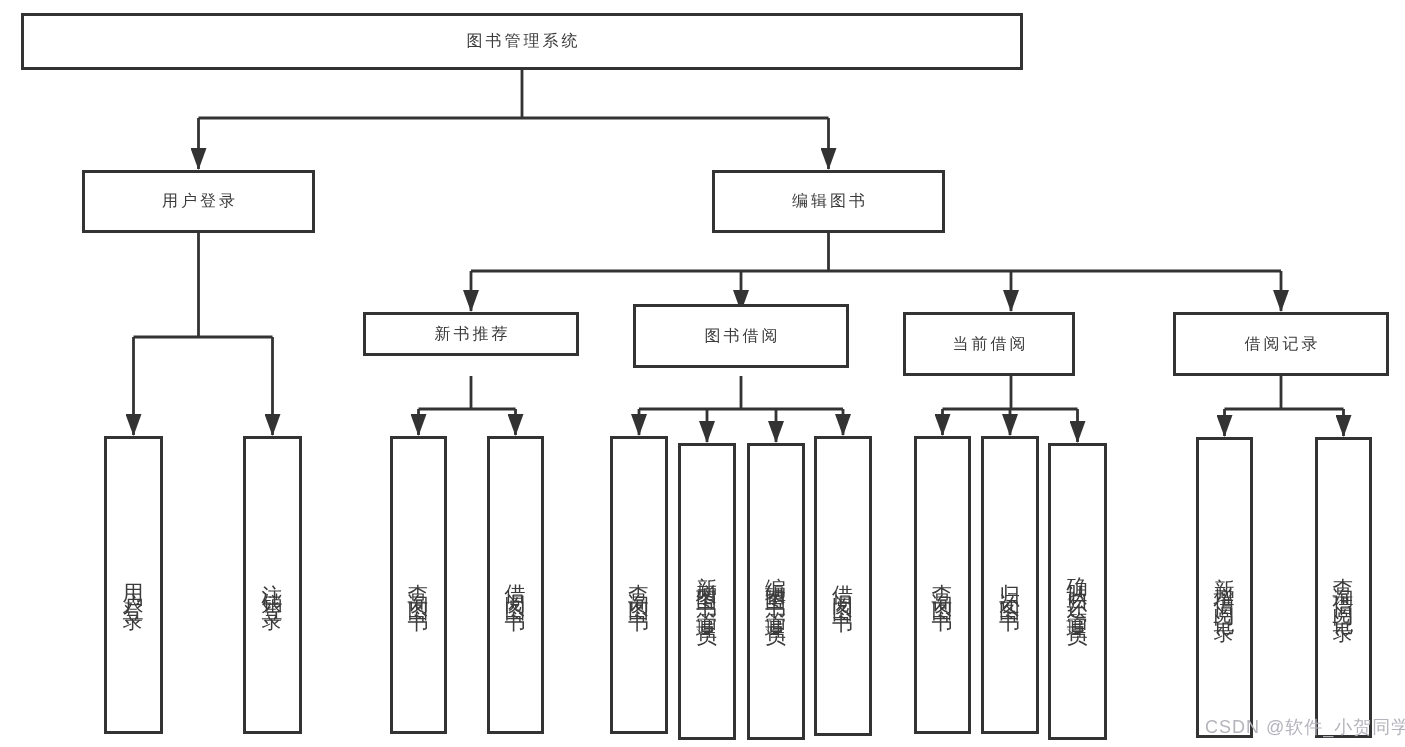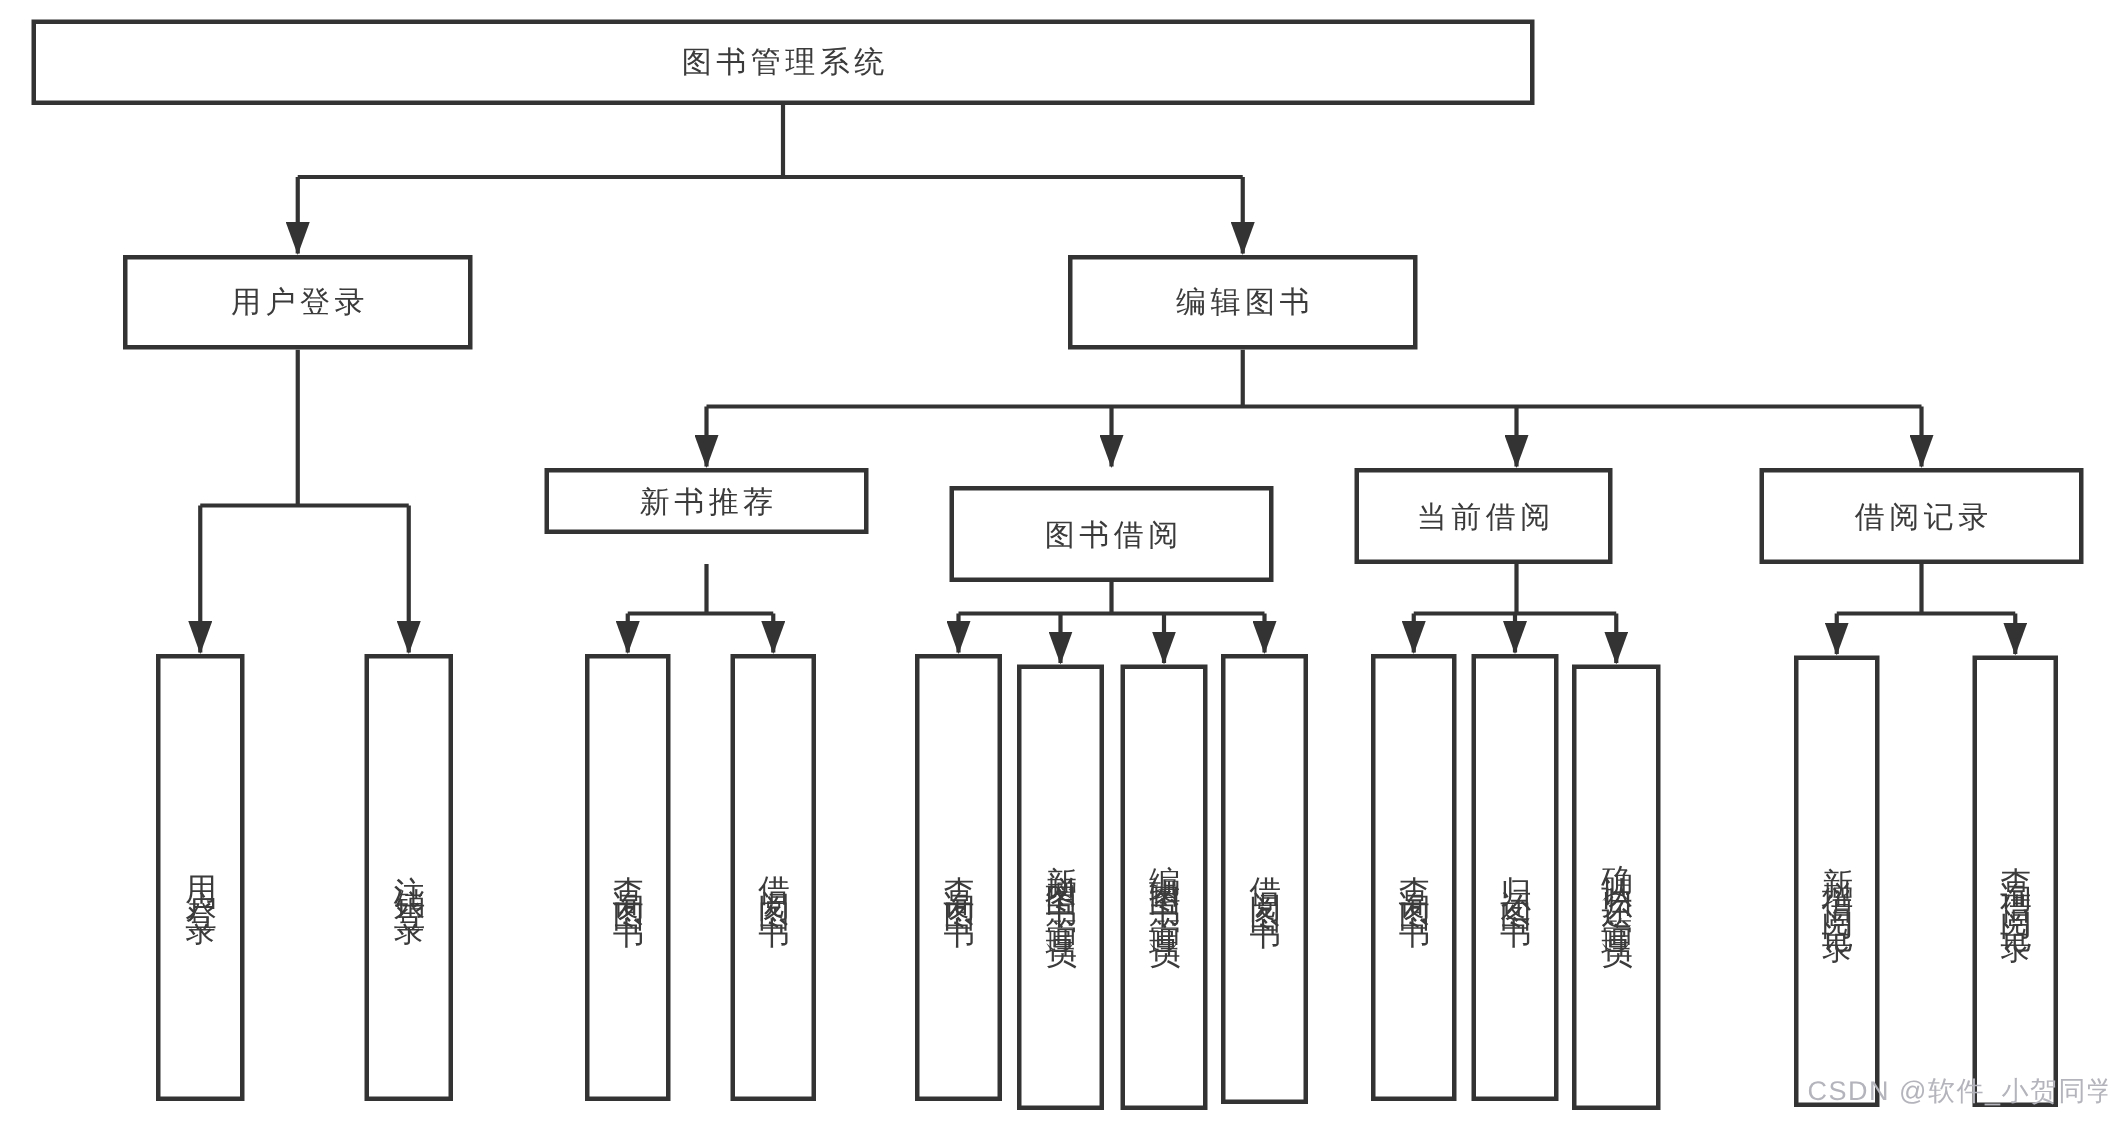--- a/index.html
+++ b/index.html
@@ -30,21 +30,21 @@
   .node {
     position: absolute;
     box-sizing: border-box;
     border: 3px solid var(--line);
     background: var(--background);
     display: flex;
     align-items: center;
     justify-content: center;
     color: var(--text);
   }
-  .h-node { font-size: 20px; letter-spacing: 3px; }
+  .h-node { font-size: 16px; letter-spacing: 3px; }
   .h-node .lbl { text-indent: 3px; white-space: nowrap; }
   .v-node .lbl {
     writing-mode: vertical-rl;
     text-orientation: mixed;
     font-size: 21px;
     letter-spacing: 9px;
     line-height: 1;
     white-space: nowrap;
   }
   .v-node.long .lbl { letter-spacing: 7px; }
@@ -110,21 +110,21 @@
 <div class="node h-node" style="left:82px; top:170px; width:233px; height:63px;">
   <span class="lbl">用户登录</span>
 </div>
 <div class="node h-node" style="left:712px; top:170px; width:233px; height:63px;">
   <span class="lbl">编辑图书</span>
 </div>
 
 <div class="node h-node" style="left:363px; top:312px; width:216px; height:44px;">
   <span class="lbl">新书推荐</span>
 </div>
-<div class="node h-node" style="left:633px; top:324px; width:216px; height:64px;">
+<div class="node h-node" style="left:633px; top:304px; width:216px; height:64px;">
   <span class="lbl">图书借阅</span>
 </div>
 <div class="node h-node" style="left:903px; top:312px; width:172px; height:64px;">
   <span class="lbl">当前借阅</span>
 </div>
 <div class="node h-node" style="left:1173px; top:312px; width:216px; height:64px;">
   <span class="lbl">借阅记录</span>
 </div>
 
 <div class="node v-node" style="left:104px; top:436px; width:59px; height:298px;">

